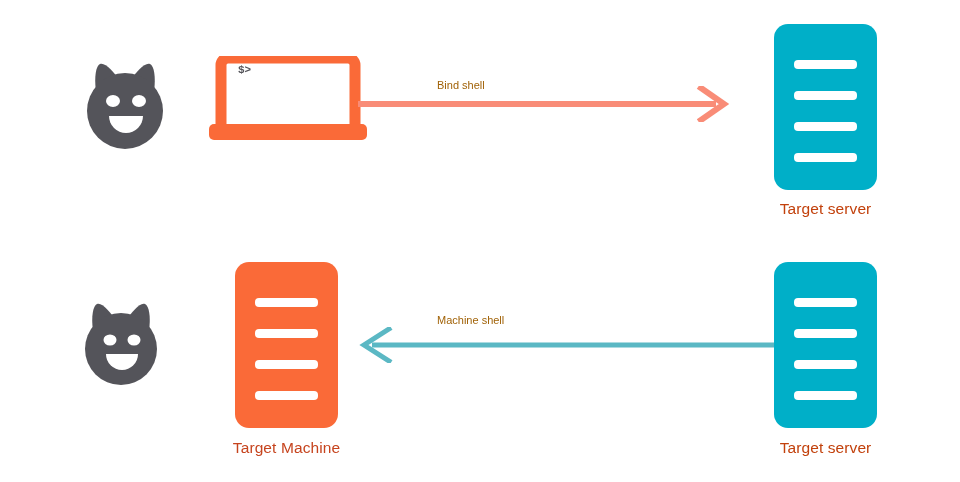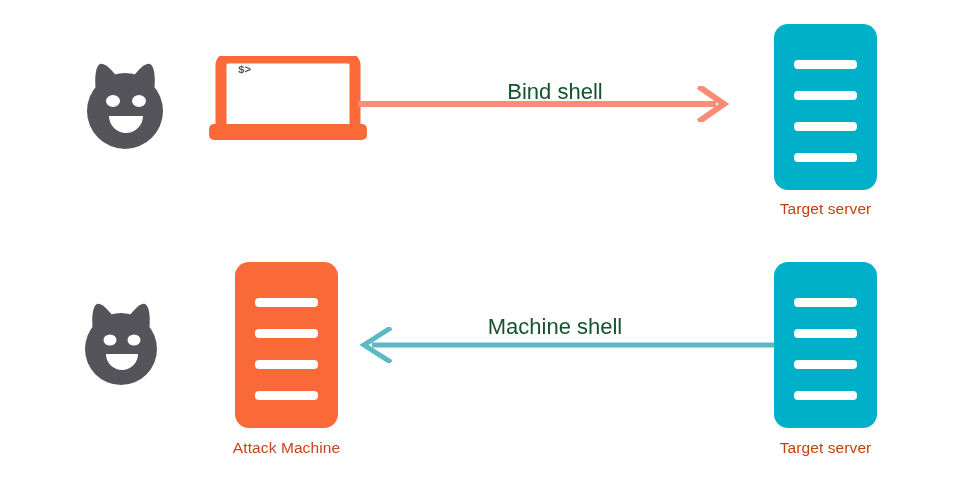--- a/index.html
+++ b/index.html
@@ -50,24 +50,24 @@
     white-space: nowrap;
     text-align: center;
   }
   .caption.teal-text { color: #c2410c; }
   .caption.orange-text { color: #C6441E; }
 
   
   .flow-label {
     position: absolute;
     font-family: "Liberation Sans", sans-serif;
-    font-size: 22px;
-    color: #14532d;
+    font-size: 11px;
+    color: #a16207;
     white-space: nowrap;
-    text-align: center;
+    text-align: left;
   }
 
   
   .arrow { position: absolute; }
 </style>
 </head>
 <body>
 
 <div id="canvas">
 
@@ -129,21 +129,21 @@
       <path d="M24 61 L56 61 A16 16 0 0 1 24 61 Z" fill="#ffffff"></path>
     </svg>
   </div>
 
   <div class="server orange" style="left:235px; top:262px; width:103px; height:166px;">
     <div class="bar" style="top:36px;"></div>
     <div class="bar" style="top:67px;"></div>
     <div class="bar" style="top:98px;"></div>
     <div class="bar" style="top:129px;"></div>
   </div>
-  <div class="caption orange-text" style="left:205px; top:439px; width:163px;">Attack Machine</div>
+  <div class="caption orange-text" style="left:205px; top:439px; width:163px;">Target Machine</div>
 
   <div class="arrow" style="left:358px; top:327px;">
     <svg width="418" height="36" viewBox="0 0 418 36">
       <line x1="14" y1="18" x2="418" y2="18" stroke="#5BB8C4" stroke-width="5"></line>
       <polyline points="31,2 6,18 31,34" fill="none" stroke="#5BB8C4" stroke-width="5" stroke-linecap="square" stroke-linejoin="miter"></polyline>
     </svg>
   </div>
   <div class="flow-label" style="left:437px; top:314px; width:236px;">Machine shell</div>
 
   <div class="server teal" style="left:774px; top:262px; width:103px; height:166px;">

